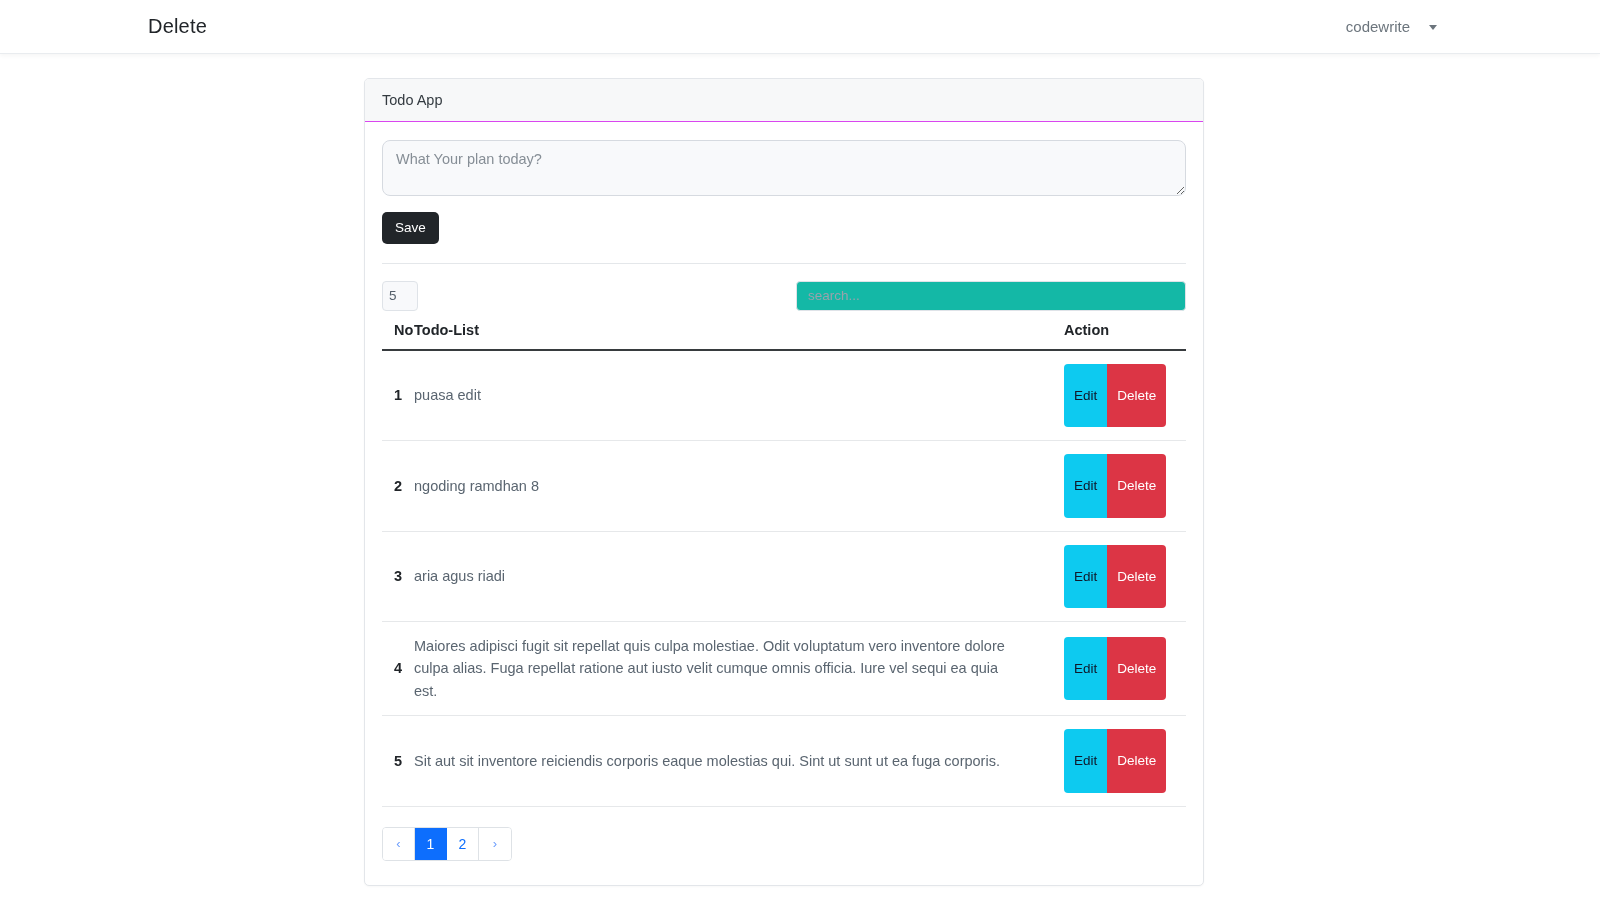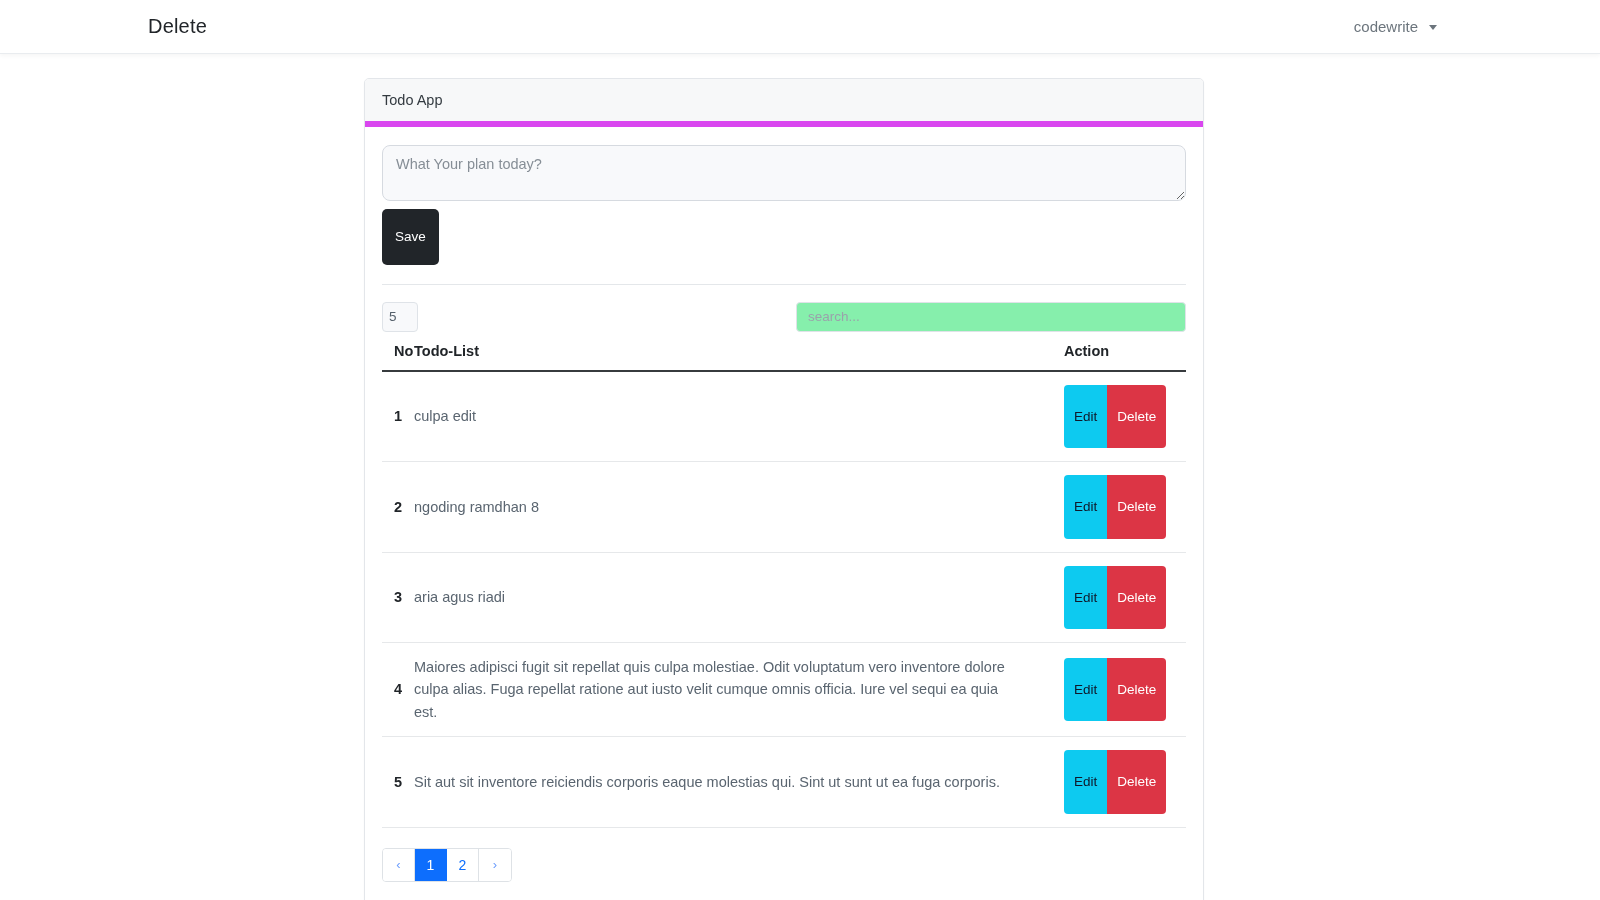--- a/index.html
+++ b/index.html
@@ -31,21 +31,21 @@
     font-weight: 400;
     letter-spacing: .2px;
     text-decoration: none;
     cursor: pointer;
   }
   .navbar-right {
     position: absolute;
     right: 163px;
     display: flex;
     align-items: center;
-    gap: 11px;
+    gap: 19px;
     cursor: pointer;
   }
   .navbar-user {
     font-size: 15px;
     color: #6c757d;
   }
   .caret {
     width: 0; height: 0;
     border-left: 4.5px solid transparent;
     border-right: 4.5px solid transparent;
@@ -62,21 +62,21 @@
     width: 840px;
     margin: 0 auto 0 364px;
     background: #ffffff;
     border: 1px solid #e3e6ea;
     border-radius: 5px;
     box-shadow: 0 1px 2px rgba(0,0,0,.03);
     overflow: hidden;
   }
   .card-header {
     background: #f7f8f9;
-    border-bottom: 6px solid #d946ef;
+    border-bottom: 1px solid #d946ef;
     padding: 13px 17px;
     font-size: 14.5px;
     color: #333a40;
   }
   .card-body {
     padding: 18px 17px 24px 17px;
   }
 
   
   .todo-textarea {
@@ -97,24 +97,24 @@
 
   .btn {
     font-family: "Liberation Sans", sans-serif;
     border: none;
     cursor: pointer;
     border-radius: 4px;
     font-size: 13.5px;
     line-height: 1;
   }
   .btn-save {
-    margin-top: 8px;
+    margin-top: 16px;
     background: #212529;
     color: #ffffff;
-    padding: 21px 13px;
+    padding: 9px 13px;
     border-radius: 5px;
   }
 
   .divider {
     border: none;
     border-top: 1px solid #e4e7ea;
     margin: 19px 0 0 0;
   }
 
   
@@ -137,21 +137,21 @@
     cursor: pointer;
     -webkit-appearance: none;
     appearance: none;
   }
   .search-input {
     margin-left: auto;
     width: 390px;
     height: 30px;
     border: 1px solid #dfe3e8;
     border-radius: 4px;
-    background: #86efac;
+    background: #14b8a6;
     padding: 0 11px;
     font-size: 13.5px;
     font-family: "Liberation Sans", sans-serif;
     color: #495057;
     outline: none;
   }
   .search-input::placeholder { color: #9aa2ab; }
 
   
   .todo-table {
@@ -268,21 +268,21 @@
         <thead>
           <tr>
             <th class="col-no">No</th>
             <th class="col-task">Todo-List</th>
             <th class="col-action">Action</th>
           </tr>
         </thead>
         <tbody>
           <tr>
             <td class="cell-no">1</td>
-            <td class="cell-task">culpa edit</td>
+            <td class="cell-task">puasa edit</td>
             <td class="cell-action">
               <span class="btn-group">
                 <button class="btn btn-edit">Edit</button>
                 <button class="btn btn-delete">Delete</button>
               </span>
             </td>
           </tr>
           <tr>
             <td class="cell-no">2</td>
             <td class="cell-task">ngoding ramdhan 8</td>

